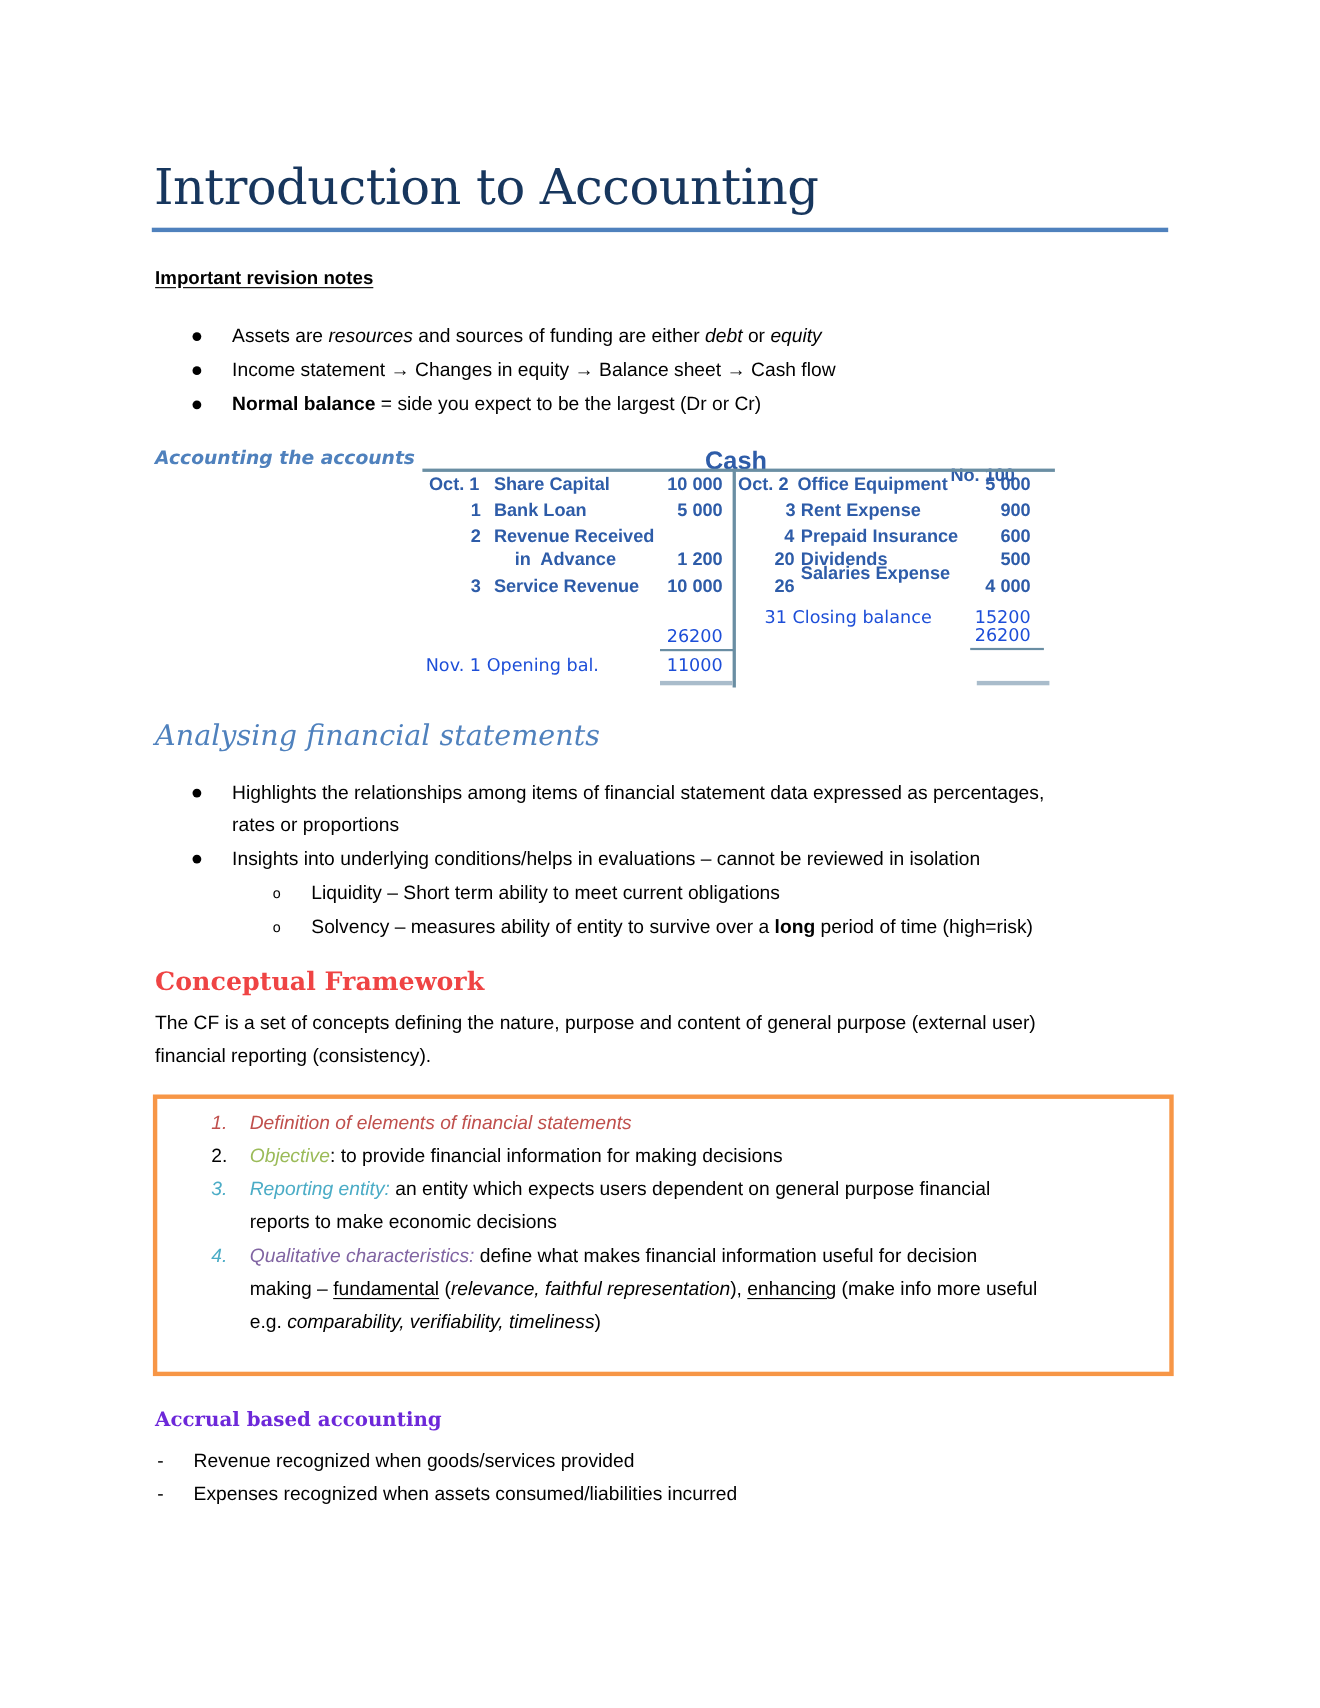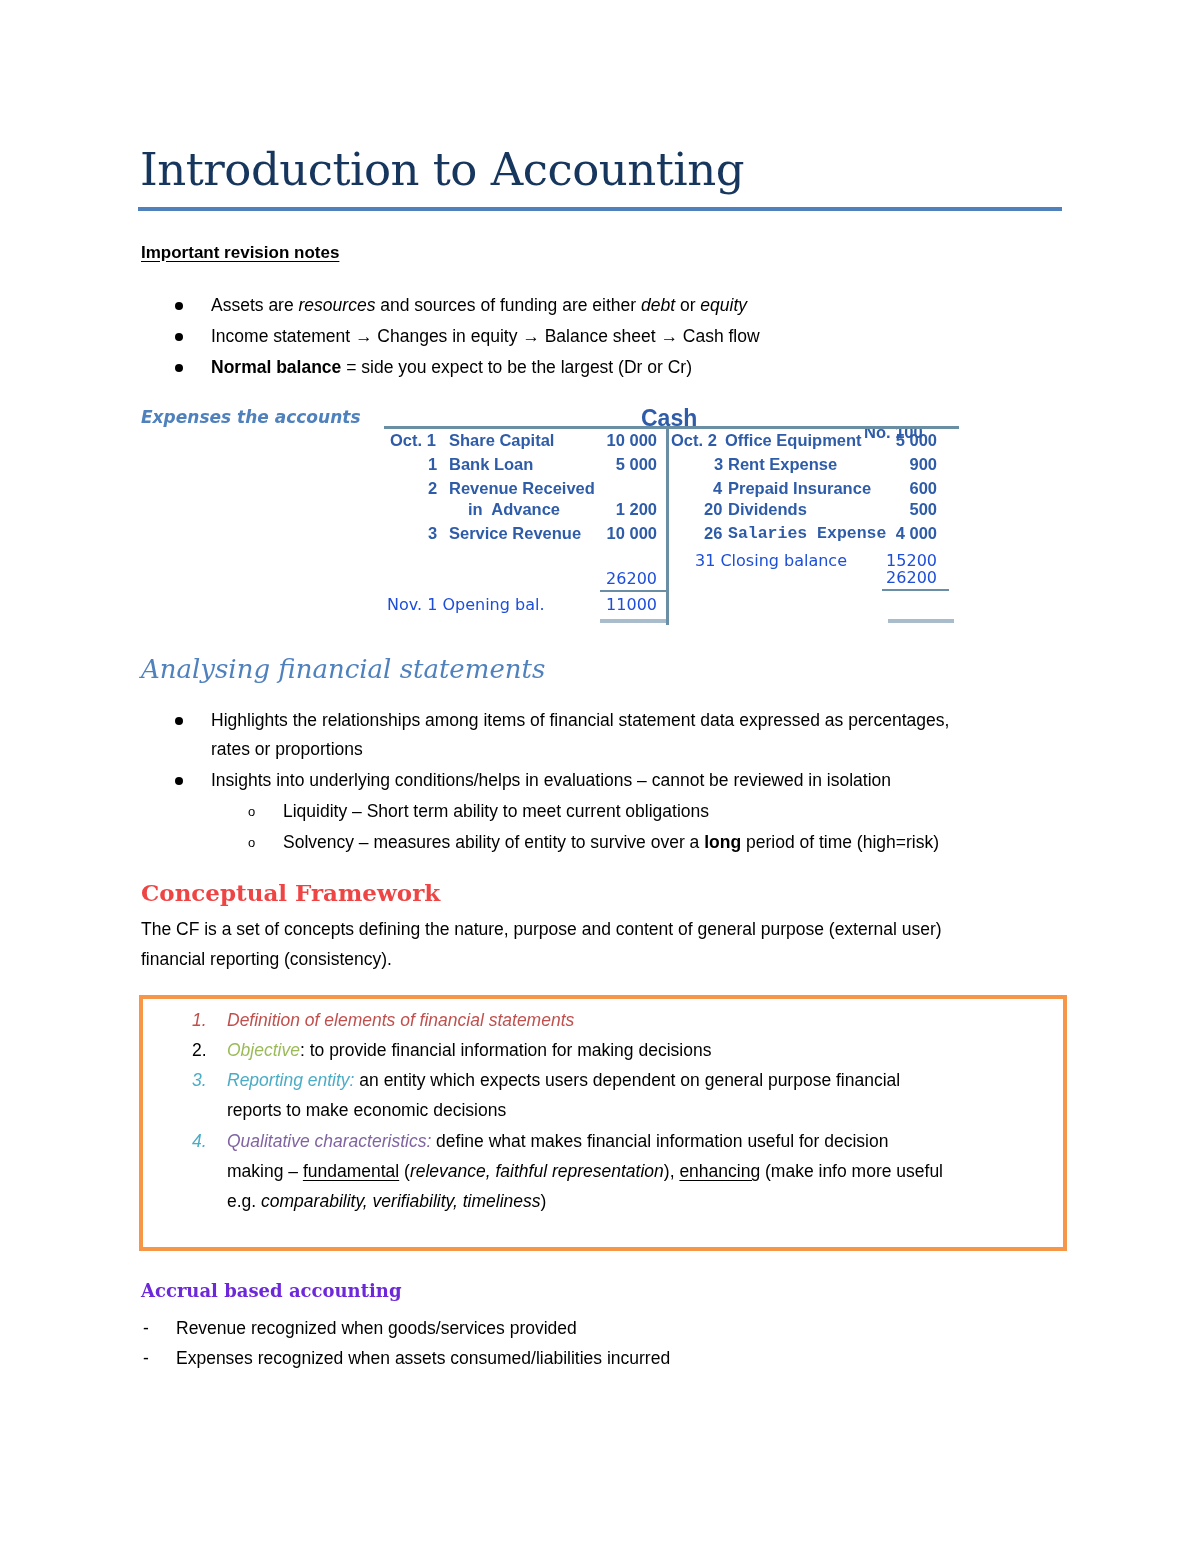--- a/index.html
+++ b/index.html
@@ -39,21 +39,21 @@
     <span>Assets are </span><i>resources</i><span> and sources of funding are either </span><i>debt</i><span> or </span><i>equity</i>
   </div>
   <span class="bullet" style="left:175px; top:333px;"></span>
   <div class="abs body-text" style="left:211px; top:326px;">Income statement → Changes in equity → Balance sheet → Cash flow</div>
   <span class="bullet" style="left:175px; top:364px;"></span>
   <div class="abs body-text" style="left:211px; top:357px;">
     <b>Normal balance</b><span> = side you expect to be the largest (Dr or Cr)</span>
   </div>
 </div>
 
-<div class="abs section-it" style="left:141px; top:407px; font-size:17px; font-family:'DejaVu Sans', sans-serif; font-weight:bold;">Expenses the accounts</div>
+<div class="abs section-it" style="left:141px; top:407px; font-size:17px; font-family:'DejaVu Sans', sans-serif; font-weight:bold;">Accounting the accounts</div>
 
 <div>
   <div class="abs tacc" style="left:641px; top:405px; font-size:23px;">Cash</div>
   <div class="abs tacc" style="left:864px; top:423px;">No. 100</div>
   <div class="tline" style="left:384px; top:426px; width:575px; height:3px;"></div>
   <div class="tline" style="left:666px; top:427px; width:3px; height:198px;"></div>
 
   <div class="abs tacc" style="left:390px; top:431px;">Oct. 1</div>
   <div class="abs tacc" style="left:449px; top:431px;">Share Capital</div>
   <div class="abs tacc" style="left:600px; top:431px; width:57px; text-align:right;">10 000</div>
@@ -87,21 +87,21 @@
 
   <div class="abs tacc" style="left:713px; top:479px;">4</div>
   <div class="abs tacc" style="left:728px; top:479px;">Prepaid Insurance</div>
   <div class="abs tacc" style="left:878px; top:479px; width:59px; text-align:right;">600</div>
 
   <div class="abs tacc" style="left:704px; top:500px;">20</div>
   <div class="abs tacc" style="left:728px; top:500px;">Dividends</div>
   <div class="abs tacc" style="left:878px; top:500px; width:59px; text-align:right;">500</div>
 
   <div class="abs tacc" style="left:704px; top:524px;">26</div>
-  <div class="abs tacc" style="left:728px; top:524px;font-family:Liberation Mono, monospace;">Salaries Expense</div>
+  <div class="abs tacc" style="left:728px; top:512px;">Salaries Expense</div>
   <div class="abs tacc" style="left:878px; top:524px; width:59px; text-align:right;">4 000</div>
 
   <div class="abs tacc-red" style="left:695px; top:551px;">31 Closing balance</div>
   <div class="abs tacc-red" style="left:878px; top:551px; width:59px; text-align:right;">15200</div>
   <div class="abs tacc-red" style="left:878px; top:568px; width:59px; text-align:right;">26200</div>
   <div class="tline" style="left:882px; top:589px; width:67px; height:2px;"></div>
   <div class="tline-light" style="left:888px; top:619px; width:66px; height:4px;"></div>
 </div>
 
 <div class="abs section-it" style="left:141px; top:654px;">Analysing financial statements</div>

